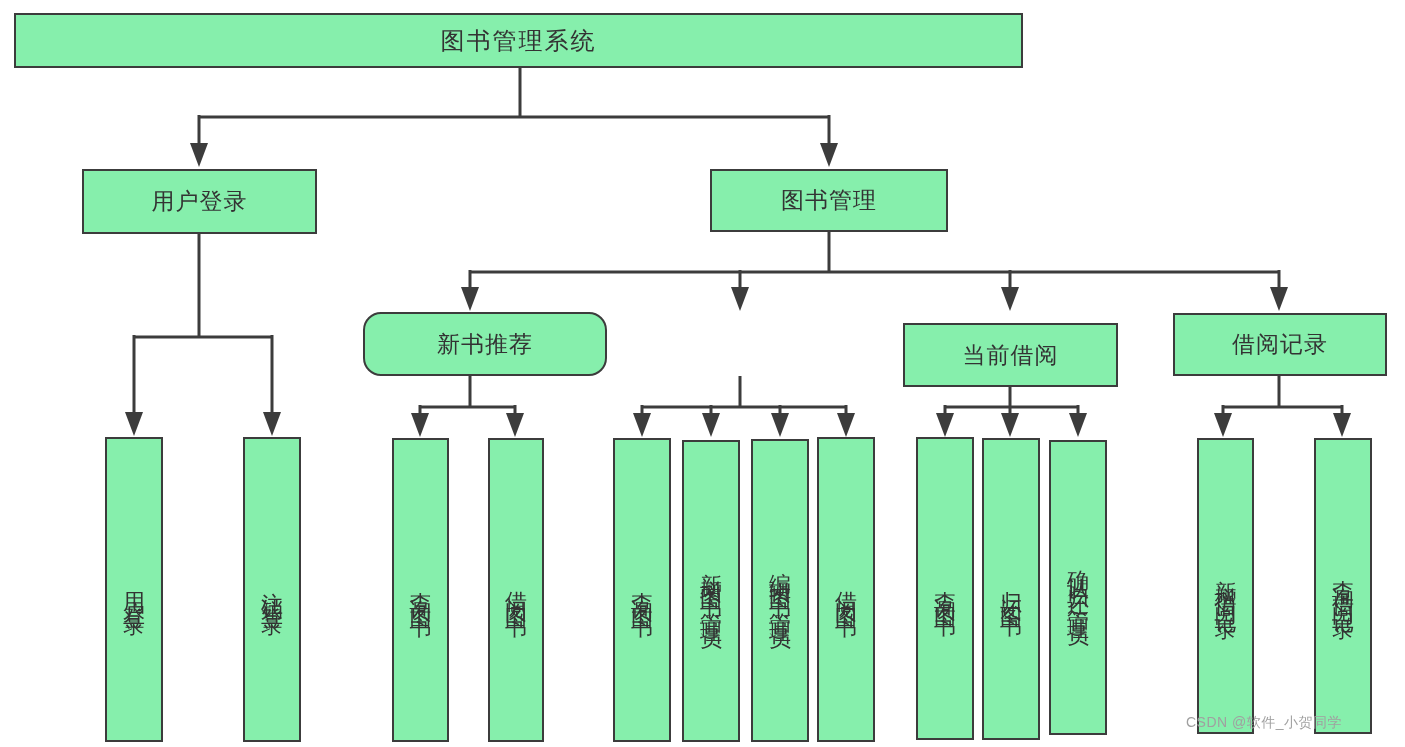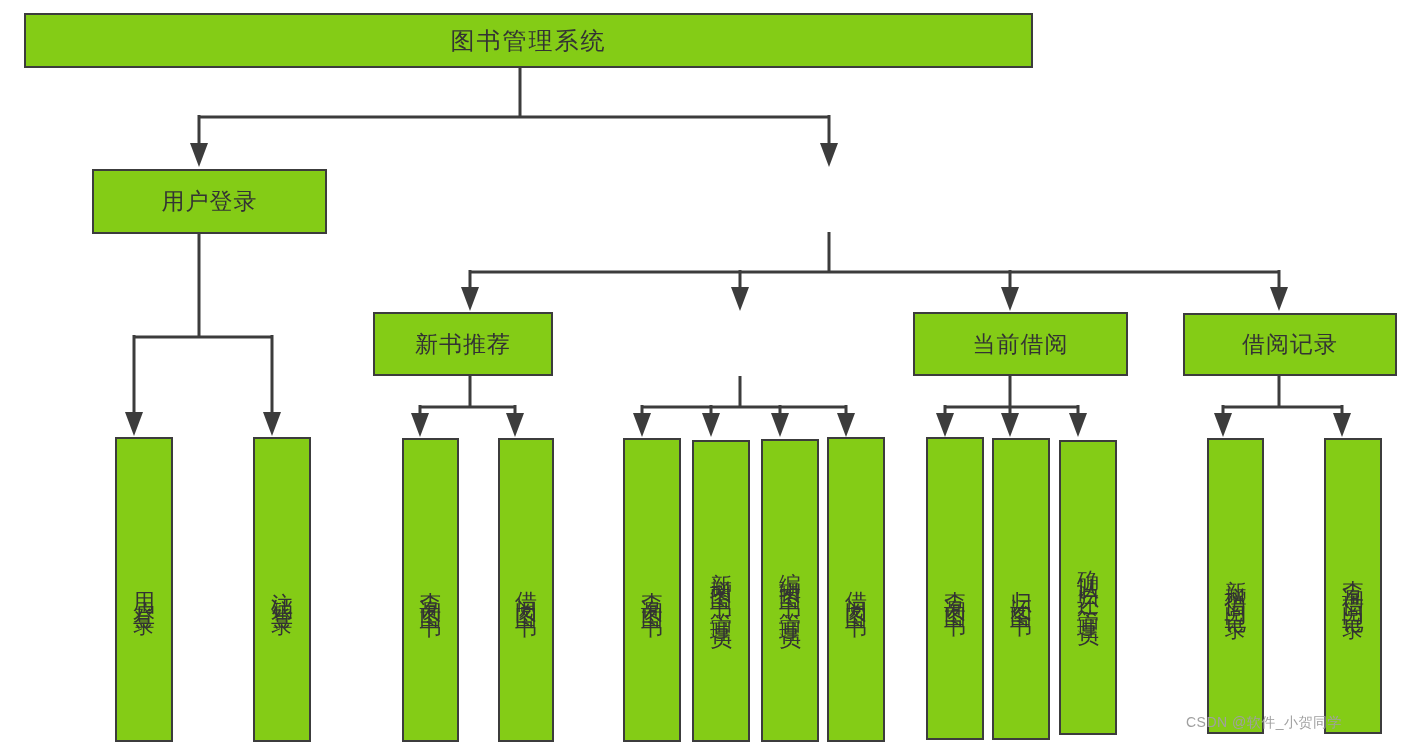--- a/index.html
+++ b/index.html
@@ -20,28 +20,27 @@
     left: 0;
     top: 0;
     width: 1405px;
     height: 747px;
     z-index: 1;
   }
   .node {
     position: absolute;
     box-sizing: border-box;
     border: 2.5px solid #3c3c3c;
-    background: #84cc16;
+    background: #86efac;
     color: #333333;
     display: flex;
     align-items: center;
     justify-content: center;
     z-index: 2;
     line-height: 1;
-    margin-left: 10px;
   }
   .h  { font-size: 23px; letter-spacing: 1px; }
   .root-node { font-size: 24px; letter-spacing: 2px; }
   .v  {
     writing-mode: vertical-rl;
     text-orientation: mixed;
     font-size: 22px;
     letter-spacing: 8px;
     line-height: 1;
   }
@@ -104,23 +103,24 @@
       <polygon points="1069,413 1087,413 1078,437"></polygon>
 
       <polygon points="1214,413 1232,413 1223,437"></polygon>
       <polygon points="1333,413 1351,413 1342,437"></polygon>
     </g>
   </svg>
 
   <div class="node h root-node" style="left:14px; top:13px; width:1009px; height:55px;">图书管理系统</div>
 
   <div class="node h" style="left:82px; top:169px; width:235px; height:65px;">用户登录</div>
+  <div class="node h" style="left:710px; top:169px; width:238px; height:63px;">图书管理</div>
 
-  <div class="node h" style="left:363px; top:312px; width:180px; height:64px;">新书推荐</div>
-  <div class="node h" style="left:903px; top:312px; width:215px; height:64px;">当前借阅</div>
+  <div class="node h" style="left:363px; top:312px; width:244px; height:64px;border-radius:18px;">新书推荐</div>
+  <div class="node h" style="left:903px; top:323px; width:215px; height:64px;">当前借阅</div>
   <div class="node h" style="left:1173px; top:313px; width:214px; height:63px;">借阅记录</div>
 
   <div class="node v" style="left:105px; top:437px; width:58px; height:305px;">用户登录</div>
   <div class="node v" style="left:243px; top:437px; width:58px; height:305px;">注销登录</div>
 
   <div class="node v" style="left:392px; top:438px; width:57px; height:304px;">查询图书</div>
   <div class="node v" style="left:488px; top:438px; width:56px; height:304px;">借阅图书</div>
 
   <div class="node v" style="left:613px; top:438px; width:58px; height:304px;">查询图书</div>
   <div class="node v" style="left:682px; top:440px; width:58px; height:302px;">新增图书（管理员）</div>

